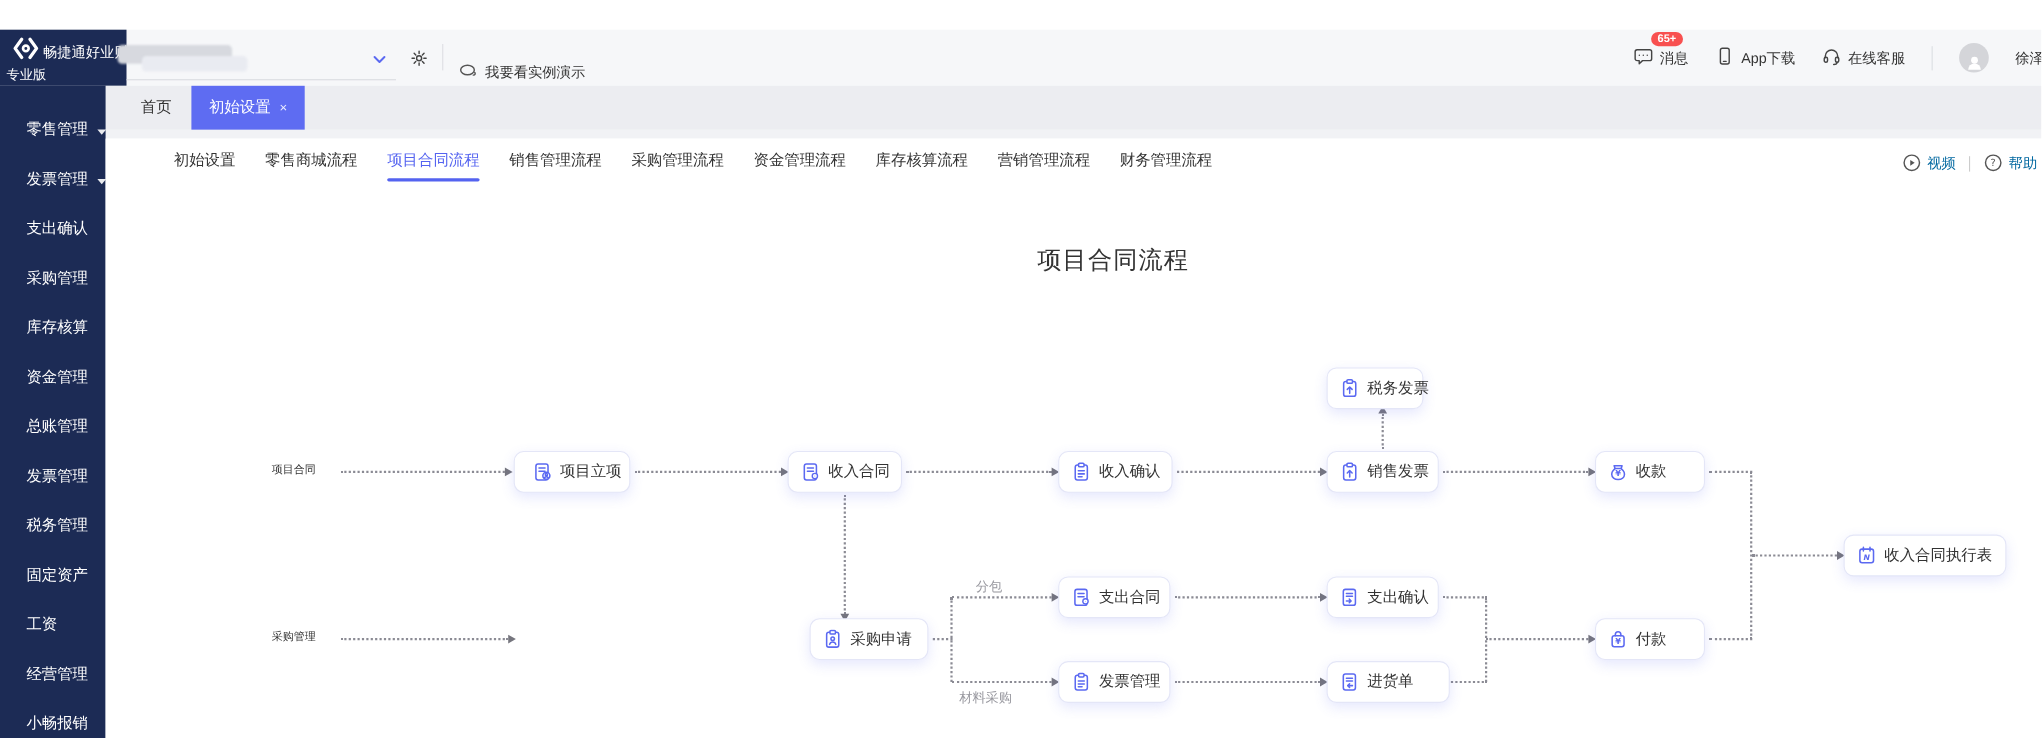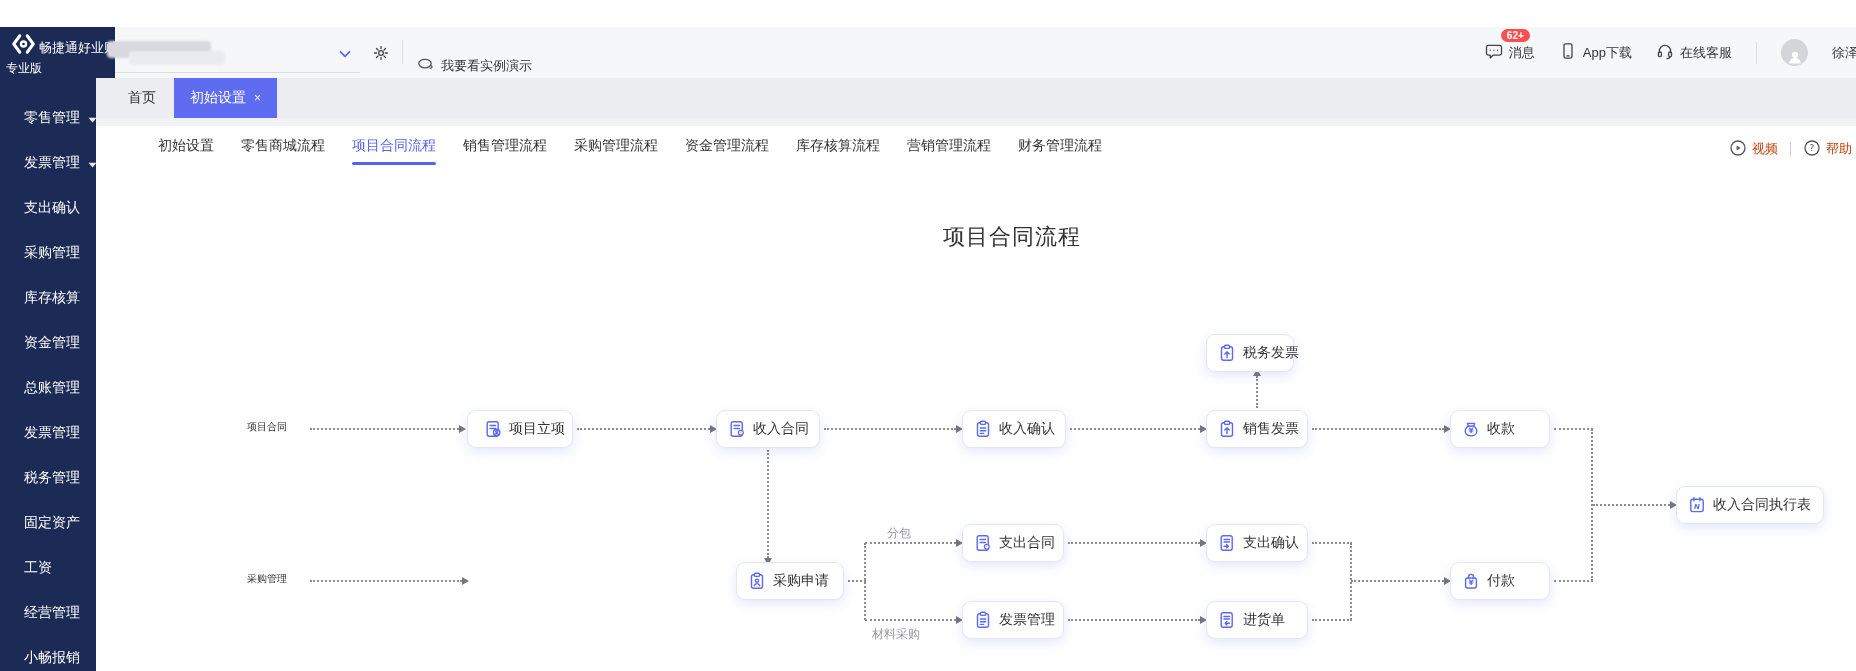--- a/index.html
+++ b/index.html
@@ -39,21 +39,21 @@
   .side-item { height:45px; display:flex; align-items:center; padding-left:24px; color:#fff; font-size:14px; cursor:pointer; white-space:nowrap; }
   .side-item .caret { margin-left:8px; }
 
   
   .card { position:absolute; left:96px; top:126px; width:1760px; height:545px; background:#fff; }
   .flownav { position:absolute; left:0; top:0; width:1760px; height:46px; display:flex; align-items:center; padding:0 4px 0 62px; }
   .flowtabs { display:flex; gap:27px; }
   .flowtab { position:relative; font-size:14px; color:#333; cursor:pointer; padding:6px 0 12px 0; white-space:nowrap; }
   .flowtab.active { color:#5463f0; }
   .flowtab.active::after { content:""; position:absolute; left:0; right:0; bottom:2px; height:3px; border-radius:2px; background:#5463f0; }
-  .navright { margin-left:auto; display:flex; align-items:center; gap:8px; font-size:13px; color:#c2410c; white-space:nowrap; }
+  .navright { margin-left:auto; display:flex; align-items:center; gap:8px; font-size:13px; color:#0369a1; white-space:nowrap; }
   .navright .vd { width:1px; height:14px; background:#ccc; margin:0 4px; }
   .navright .lbl { cursor:pointer; display:flex; align-items:center; gap:5px; }
 
   
   .dg-title { position:absolute; left:916px; top:96px; transform:translateX(-50%); font-size:22px; color:#333; letter-spacing:1px; white-space:nowrap; }
   .lane-label { position:absolute; font-size:10px; color:#333; white-space:nowrap; }
   .node { position:absolute; height:38px; background:#fff; border:1px solid #e4e6f7; border-radius:9px; box-shadow:0 4px 12px rgba(91,105,241,.16); display:flex; align-items:center; gap:7px; padding-left:11px; font-size:14px; color:#333; cursor:pointer; white-space:nowrap; }
   .edge-h { position:absolute; border-top:2px dotted #8b8b94; }
   .edge-v { position:absolute; border-left:2px dotted #8b8b94; }
   .head-r { position:absolute; width:0; height:0; border-left:7px solid #75757d; border-top:4px solid transparent; border-bottom:4px solid transparent; }
@@ -96,21 +96,21 @@
           </svg></span>
       <span>我要看实例演示</span>
     </div>
     <div class="hd-right" id="hd-right">
         <div class="hd-action">
           <span><svg width="18" height="18" viewBox="0 0 18 18" fill="none" stroke="#444" stroke-width="1.3" stroke-linecap="round" stroke-linejoin="round">
               <path d="M3.3 3.3h11.4a1.8 1.8 0 0 1 1.8 1.8v6.2a1.8 1.8 0 0 1-1.8 1.8H8.2l-3 2.8v-2.8H3.3a1.8 1.8 0 0 1-1.8-1.8V5.1a1.8 1.8 0 0 1 1.8-1.8z"></path>
               <path d="M5.3 8.2h.01M8.9 8.2h.01M12.5 8.2h.01"></path>
             </svg></span>
           <span>消息</span>
-          <span class="badge">62+</span>
+          <span class="badge">65+</span>
         </div>
         <div class="hd-action">
           <span><svg width="18" height="18" viewBox="0 0 18 18" fill="none" stroke="#444" stroke-width="1.3" stroke-linecap="round" stroke-linejoin="round">
               <rect x="5" y="1.8" width="8" height="14.4" rx="1.8"></rect>
               <path d="M7.8 13.8h2.4"></path>
             </svg></span>
           <span>App下载</span>
         </div>
         <div class="hd-action">
           <span><svg width="18" height="18" viewBox="0 0 18 18" fill="none" stroke="#444" stroke-width="1.3" stroke-linecap="round" stroke-linejoin="round">
@@ -370,21 +370,21 @@
         <div class="node" style="left: 866px; top: 475px; width: 102px;">
           <span style="display: flex;">
             <svg width="18" height="18" viewBox="0 0 18 18" fill="none" stroke="#5b69f1" stroke-width="1.4" stroke-linecap="round" stroke-linejoin="round">
               <rect x="3.5" y="2.8" width="11" height="13.5" rx="2"></rect>
               <rect x="6.5" y="1.2" width="5" height="3.2" rx="1" fill="#fff"></rect>
               <path d="M6.3 8h5.4M6.3 10.8h5.4M6.3 13.4h3.4"></path>
             </svg>
           </span>
           <span>发票管理</span>
         </div>
-        <div class="node" style="left: 1110px; top: 475px; width: 102px;">
+        <div class="node" style="left: 1110px; top: 475px; width: 112px;">
           <span style="display: flex;">
             <svg width="18" height="18" viewBox="0 0 18 18" fill="none" stroke="#5b69f1" stroke-width="1.4" stroke-linecap="round" stroke-linejoin="round">
               <rect x="3.2" y="1.8" width="11" height="14.5" rx="2"></rect>
               <path d="M6 5.5h5.5M6 8h5.5"></path>
               <path d="M11.5 12.3H7.3M8.9 10.6l-1.7 1.7 1.7 1.7"></path>
             </svg>
           </span>
           <span>进货单</span>
         </div>
         <div class="node" style="left: 1580px; top: 360px; width: 148px;">

